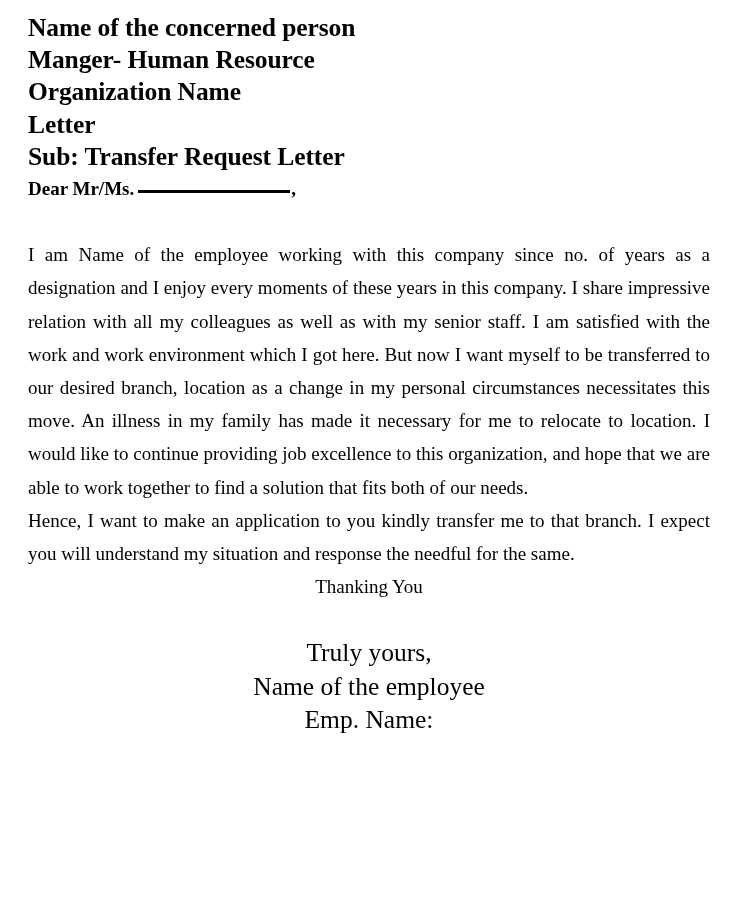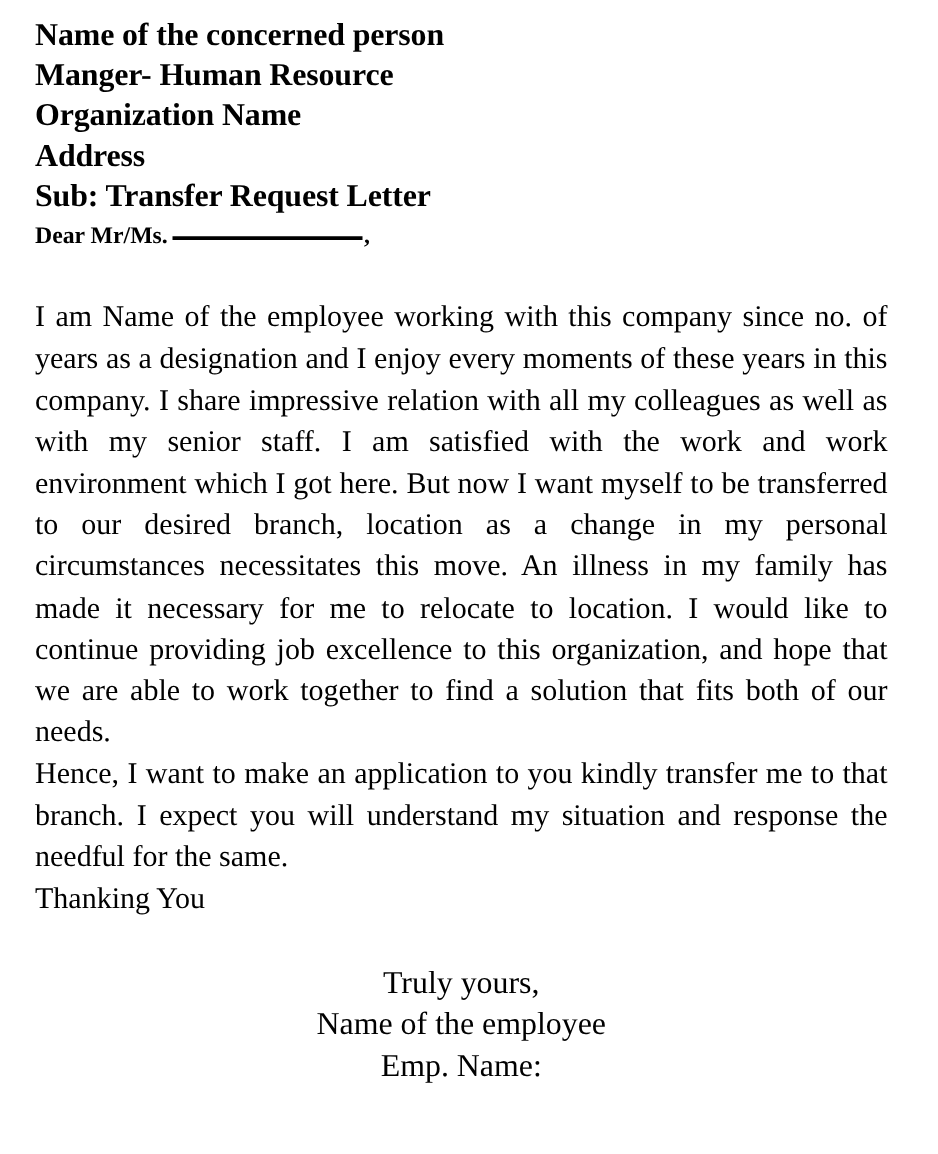--- a/index.html
+++ b/index.html
@@ -66,33 +66,33 @@
 
   
   .letter-body {
     margin: 0;
     padding: 0;
   }
   .body-para {
     margin: 0;
     padding: 0;
     font-family: "Liberation Serif", "DejaVu Serif", serif;
-    font-size: 24px;
+    font-size: 19px;
     line-height: 33.2px;
     text-align: justify;
     text-justify: inter-word;
     color: #000000;
     hyphens: none;
   }
   .body-para.justify-all {
     text-align: justify;
     text-align-last: left;
   }
   .body-para.plain {
-    text-align: left;
+    text-align: center;
   }
 
   
   .letter-closing {
     margin: 0;
     padding: 0;
   }
   .closing-line {
     font-family: "Liberation Serif", "DejaVu Serif", serif;
     font-size: 25.5px;
@@ -104,21 +104,21 @@
 </style>
 </head>
 <body>
 
 <div class="letter-page">
 
   <div class="letter-header">
     <div class="header-line">Name of the concerned person</div>
     <div class="header-line">Manger- Human Resource</div>
     <div class="header-line">Organization Name</div>
-    <div class="header-line">Address</div>
+    <div class="header-line">Letter</div>
     <div class="header-line">Sub: Transfer Request Letter</div>
     <div class="salutation-line"><span>Dear Mr/Ms.</span><span class="blank-fill"></span><span>,</span></div>
   </div>
 
   <div class="block-gap"></div>
 
   <div class="letter-body">
     <p class="body-para justify-all">I am Name of the employee working with this company since no. of years as a designation and I enjoy every moments of these years in this company. I share impressive relation with all my colleagues as well as with my senior staff. I am satisfied with the work and work environment which I got here. But now I want myself to be transferred to our desired branch, location as a change in my personal circumstances necessitates this move. An illness in my family has made it necessary for me to relocate to location. I would like to continue providing job excellence to this organization, and hope that we are able to work together to find a solution that fits both of our needs.</p>
     <p class="body-para justify-all">Hence, I want to make an application to you kindly transfer me to that branch. I expect you will understand my situation and response the needful for the same.</p>
     <p class="body-para plain">Thanking You</p>

